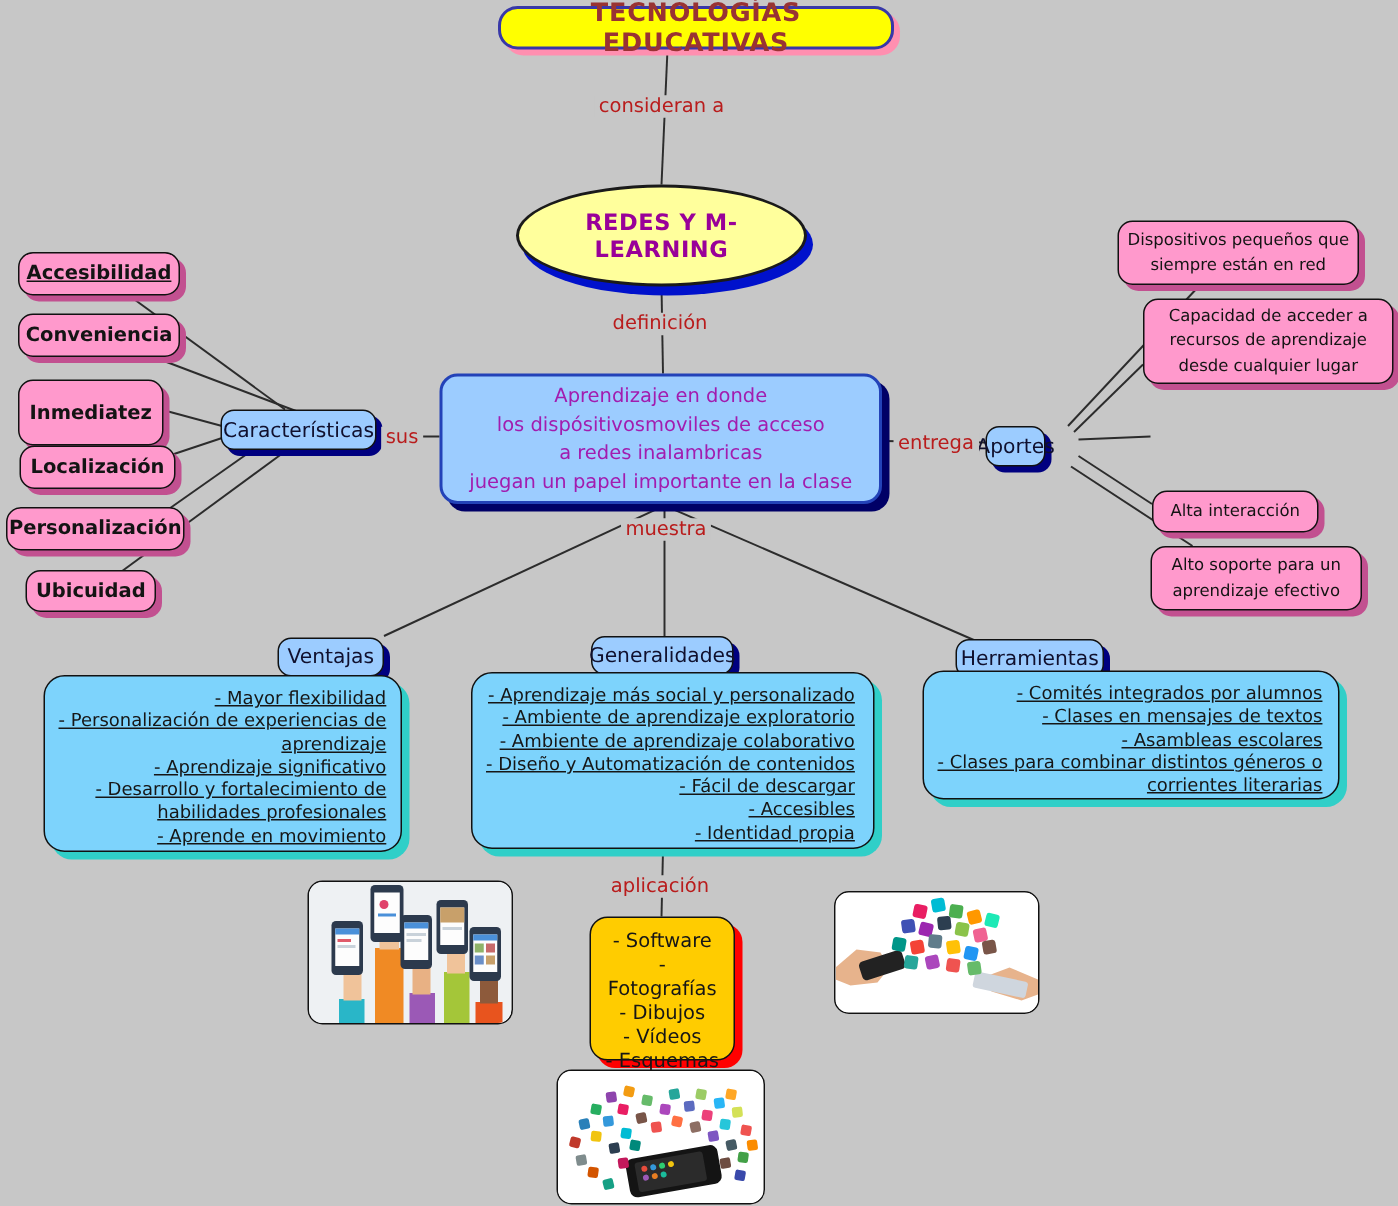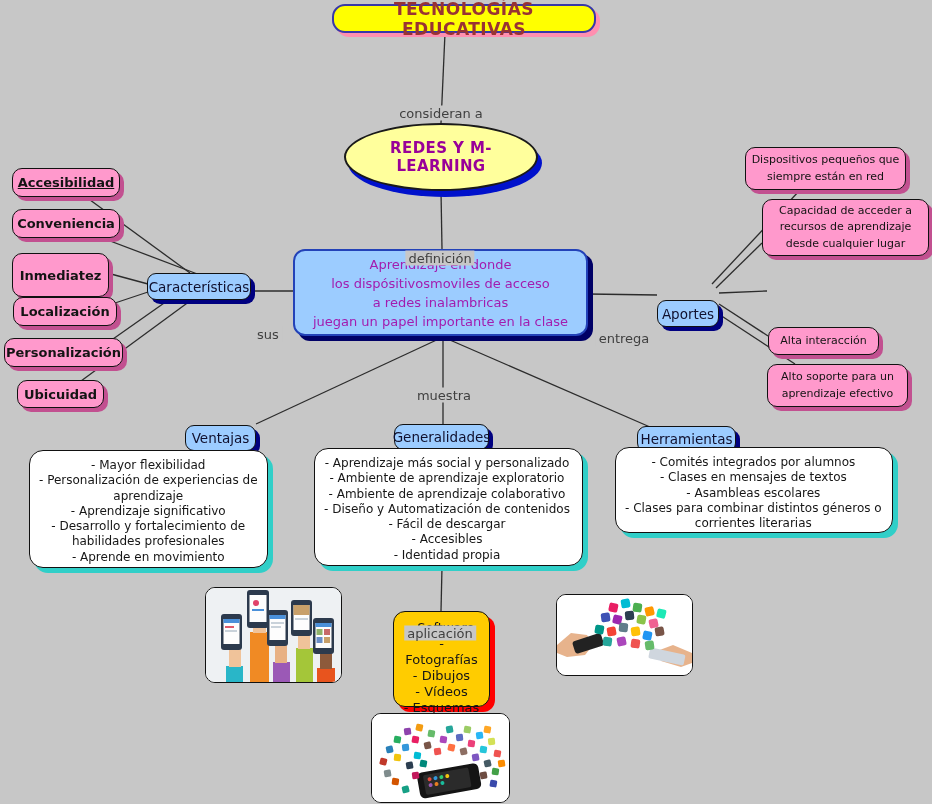--- a/index.html
+++ b/index.html
@@ -7,23 +7,23 @@
   .canvas{position:relative;width:932px;height:804px;background:#C7C7C7;overflow:hidden;}
   .links{position:absolute;left:0;top:0;z-index:0;}
   .node{position:absolute;z-index:2;box-sizing:border-box;display:flex;align-items:center;justify-content:center;text-align:center;}
   .root{background:#FFFF00;border:2px solid #3838A8;border-radius:13px;box-shadow:4px 4px 0 #FF8FB0;color:#993333;font-weight:bold;font-size:17px;letter-spacing:.5px;margin-left:24px;}
   .ellipse{background:#FFFF9C;border:2px solid #1a1a1a;border-radius:50%;box-shadow:4px 6px 0 #0011CC;color:#990099;font-weight:bold;font-size:15px;letter-spacing:.4px;}
   .bluebox{background:#9CCCFF;border:2px solid #2342B8;border-radius:12px;box-shadow:5px 5px 0 #000066;color:#a21caf;font-size:13px;line-height:19px;white-space:pre-line;}
   .bluelabel{background:#9CCCFF;border:1.5px solid #111;border-radius:9px;box-shadow:4px 4px 0 #000080;color:#10102e;font-size:13.5px;}
   .pink{background:#FF99CC;border:1.5px solid #111;border-radius:10px;box-shadow:4px 4px 0 #C25090;color:#141414;}
   .pink.bold{font-weight:bold;font-size:13px;}
   .pink.multi{font-size:11px;line-height:16.5px;white-space:pre-line;}
-  .orange{background:#ffffff;border:1.6px solid #111;border-radius:14px;box-shadow:5px 5px 0 #30CFC8;color:#161616;font-size:12px;line-height:15.3px;white-space:pre-line;justify-content:flex-start;text-align:center;padding:7px 9px;align-items:flex-start;}
+  .orange{background:#7dd3fc;border:1.6px solid #111;border-radius:14px;box-shadow:5px 5px 0 #30CFC8;color:#161616;font-size:12px;line-height:15.3px;white-space:pre-line;justify-content:flex-start;text-align:right;padding:7px 9px;align-items:flex-start;text-decoration:underline;}
   .gold{background:#FFCC00;border:1.6px solid #111;border-radius:12px;box-shadow:5px 5px 0 #FF0000;color:#161616;font-size:13px;line-height:16px;white-space:pre-line;justify-content:flex-start;text-align:center;padding:8px 9px;align-items:flex-start;}
-  .linklabel{position:absolute;z-index:3;background:#C7C7C7;color:#404040;font-size:13px;padding:0 3px;transform:translate(-50%,-50%);white-space:nowrap;margin-top:42px;}
+  .linklabel{position:absolute;z-index:3;background:#C7C7C7;color:#b91c1c;font-size:13px;padding:0 3px;transform:translate(-50%,-50%);white-space:nowrap;}
   .imgbox{position:absolute;z-index:2;border:1.6px solid #111;border-radius:10px;overflow:hidden;background:#fff;}
   .imgbox svg{display:block;}
 </style>
 </head>
 <body>
 
 <div class="canvas">
 
   <svg class="links" width="932" height="804">
     <g stroke="#2c2c2c" stroke-width="1.3" fill="none">
@@ -64,21 +64,21 @@
   <div class="linklabel" style="left:440px;top:591px;">aplicación</div>
 
   <div class="node bluelabel" style="left:147px;top:273px;width:104px;height:27px;">Características</div>
   <div class="node pink bold" style="left:12px;top:168px;width:108px;height:29px;text-decoration:underline;">Accesibilidad</div>
   <div class="node pink bold" style="left:12px;top:209px;width:108px;height:29px;">Conveniencia</div>
   <div class="node pink bold" style="left:12px;top:253px;width:97px;height:44px;">Inmediatez</div>
   <div class="node pink bold" style="left:13px;top:297px;width:104px;height:29px;">Localización</div>
   <div class="node pink bold" style="left:4px;top:338px;width:119px;height:29px;">Personalización</div>
   <div class="node pink bold" style="left:17px;top:380px;width:87px;height:28px;">Ubicuidad</div>
 
-  <div class="node bluelabel" style="left:657px;top:284px;width:62px;height:27px;margin-top:16px;">Aportes</div>
+  <div class="node bluelabel" style="left:657px;top:284px;width:40px;height:27px;">Aportes</div>
   <div class="node pink multi" style="left:745px;top:147px;width:161px;height:43px;">Dispositivos pequeños que
 siempre están en red</div>
   <div class="node pink multi" style="left:762px;top:199px;width:167px;height:57px;">Capacidad de acceder a
 recursos  de aprendizaje
 desde cualquier lugar</div>
   <div class="node pink multi" style="left:768px;top:327px;width:111px;height:28px;">Alta interacción</div>
   <div class="node pink multi" style="left:767px;top:364px;width:141px;height:43px;">Alto soporte para un
 aprendizaje efectivo</div>
 
   <div class="node bluelabel" style="left:185px;top:425px;width:71px;height:26px;">Ventajas</div>

